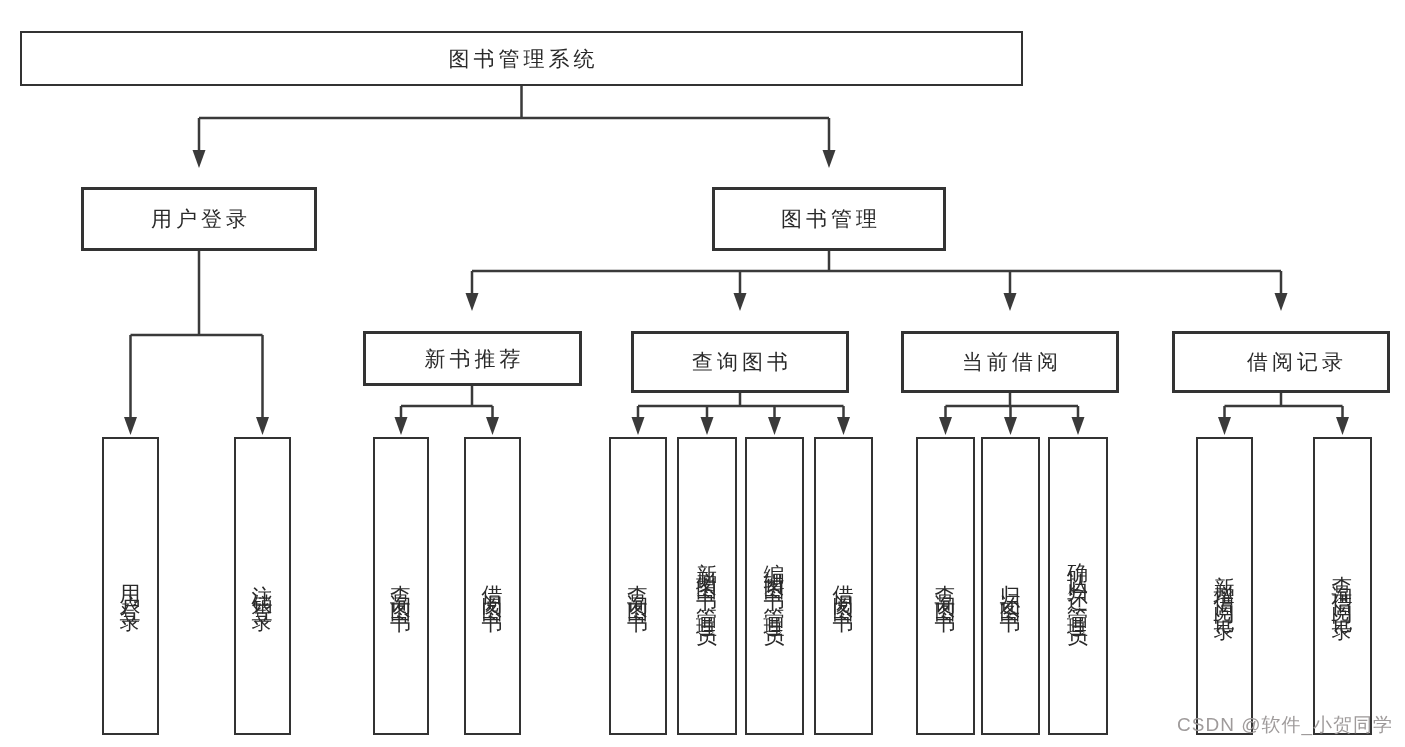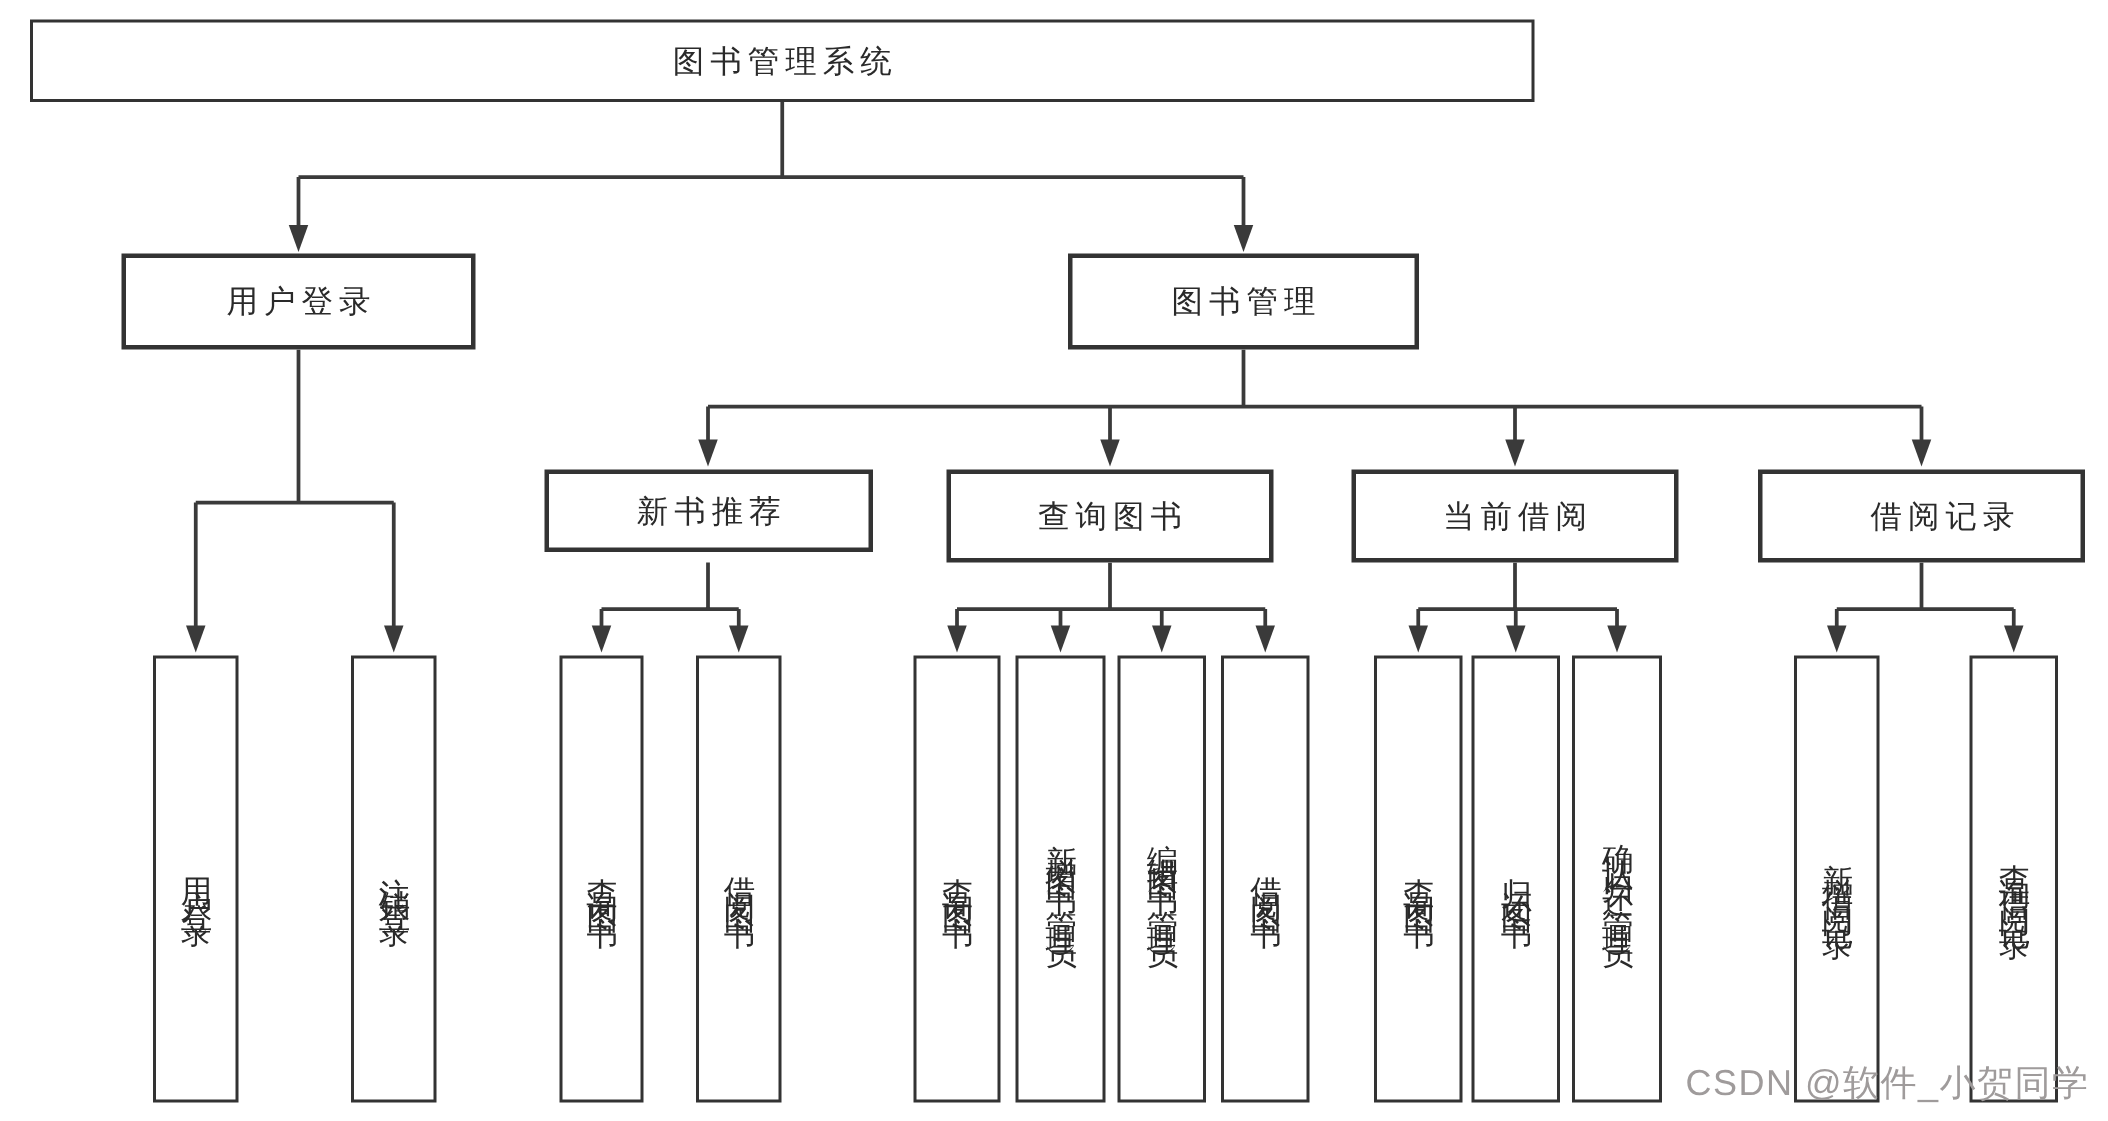--- a/index.html
+++ b/index.html
@@ -16,20 +16,21 @@
 
   .node {
     position:absolute;
     box-sizing:border-box;
     background:#ffffff;
     border:3px solid #333333;
     display:flex; align-items:center; justify-content:center;
     font-size:21px; color:#2a2a2a;
     letter-spacing:4px; text-indent:4px;
     white-space:nowrap;
+    margin-top:18px;
   }
   .node.root { border-width:2px; }
 
   .leaf {
     position:absolute;
     top:437px; height:298px;
     box-sizing:border-box;
     background:#ffffff;
     border:2px solid #333333;
     display:flex; align-items:center; justify-content:center;
@@ -38,21 +39,21 @@
     writing-mode:vertical-rl;
     text-orientation:mixed;
     font-size:21px; color:#2a2a2a;
     letter-spacing:9px;
     line-height:1.1;
   }
 
   .watermark {
     position:absolute;
     right:12px; bottom:9px;
-    font-size:24px;
+    font-size:19px;
     color:#9f9b9b;
     letter-spacing:1px;
     z-index:5;
     white-space:nowrap;
   }
 </style>
 </head>
 <body>
 
 <div class="canvas">

